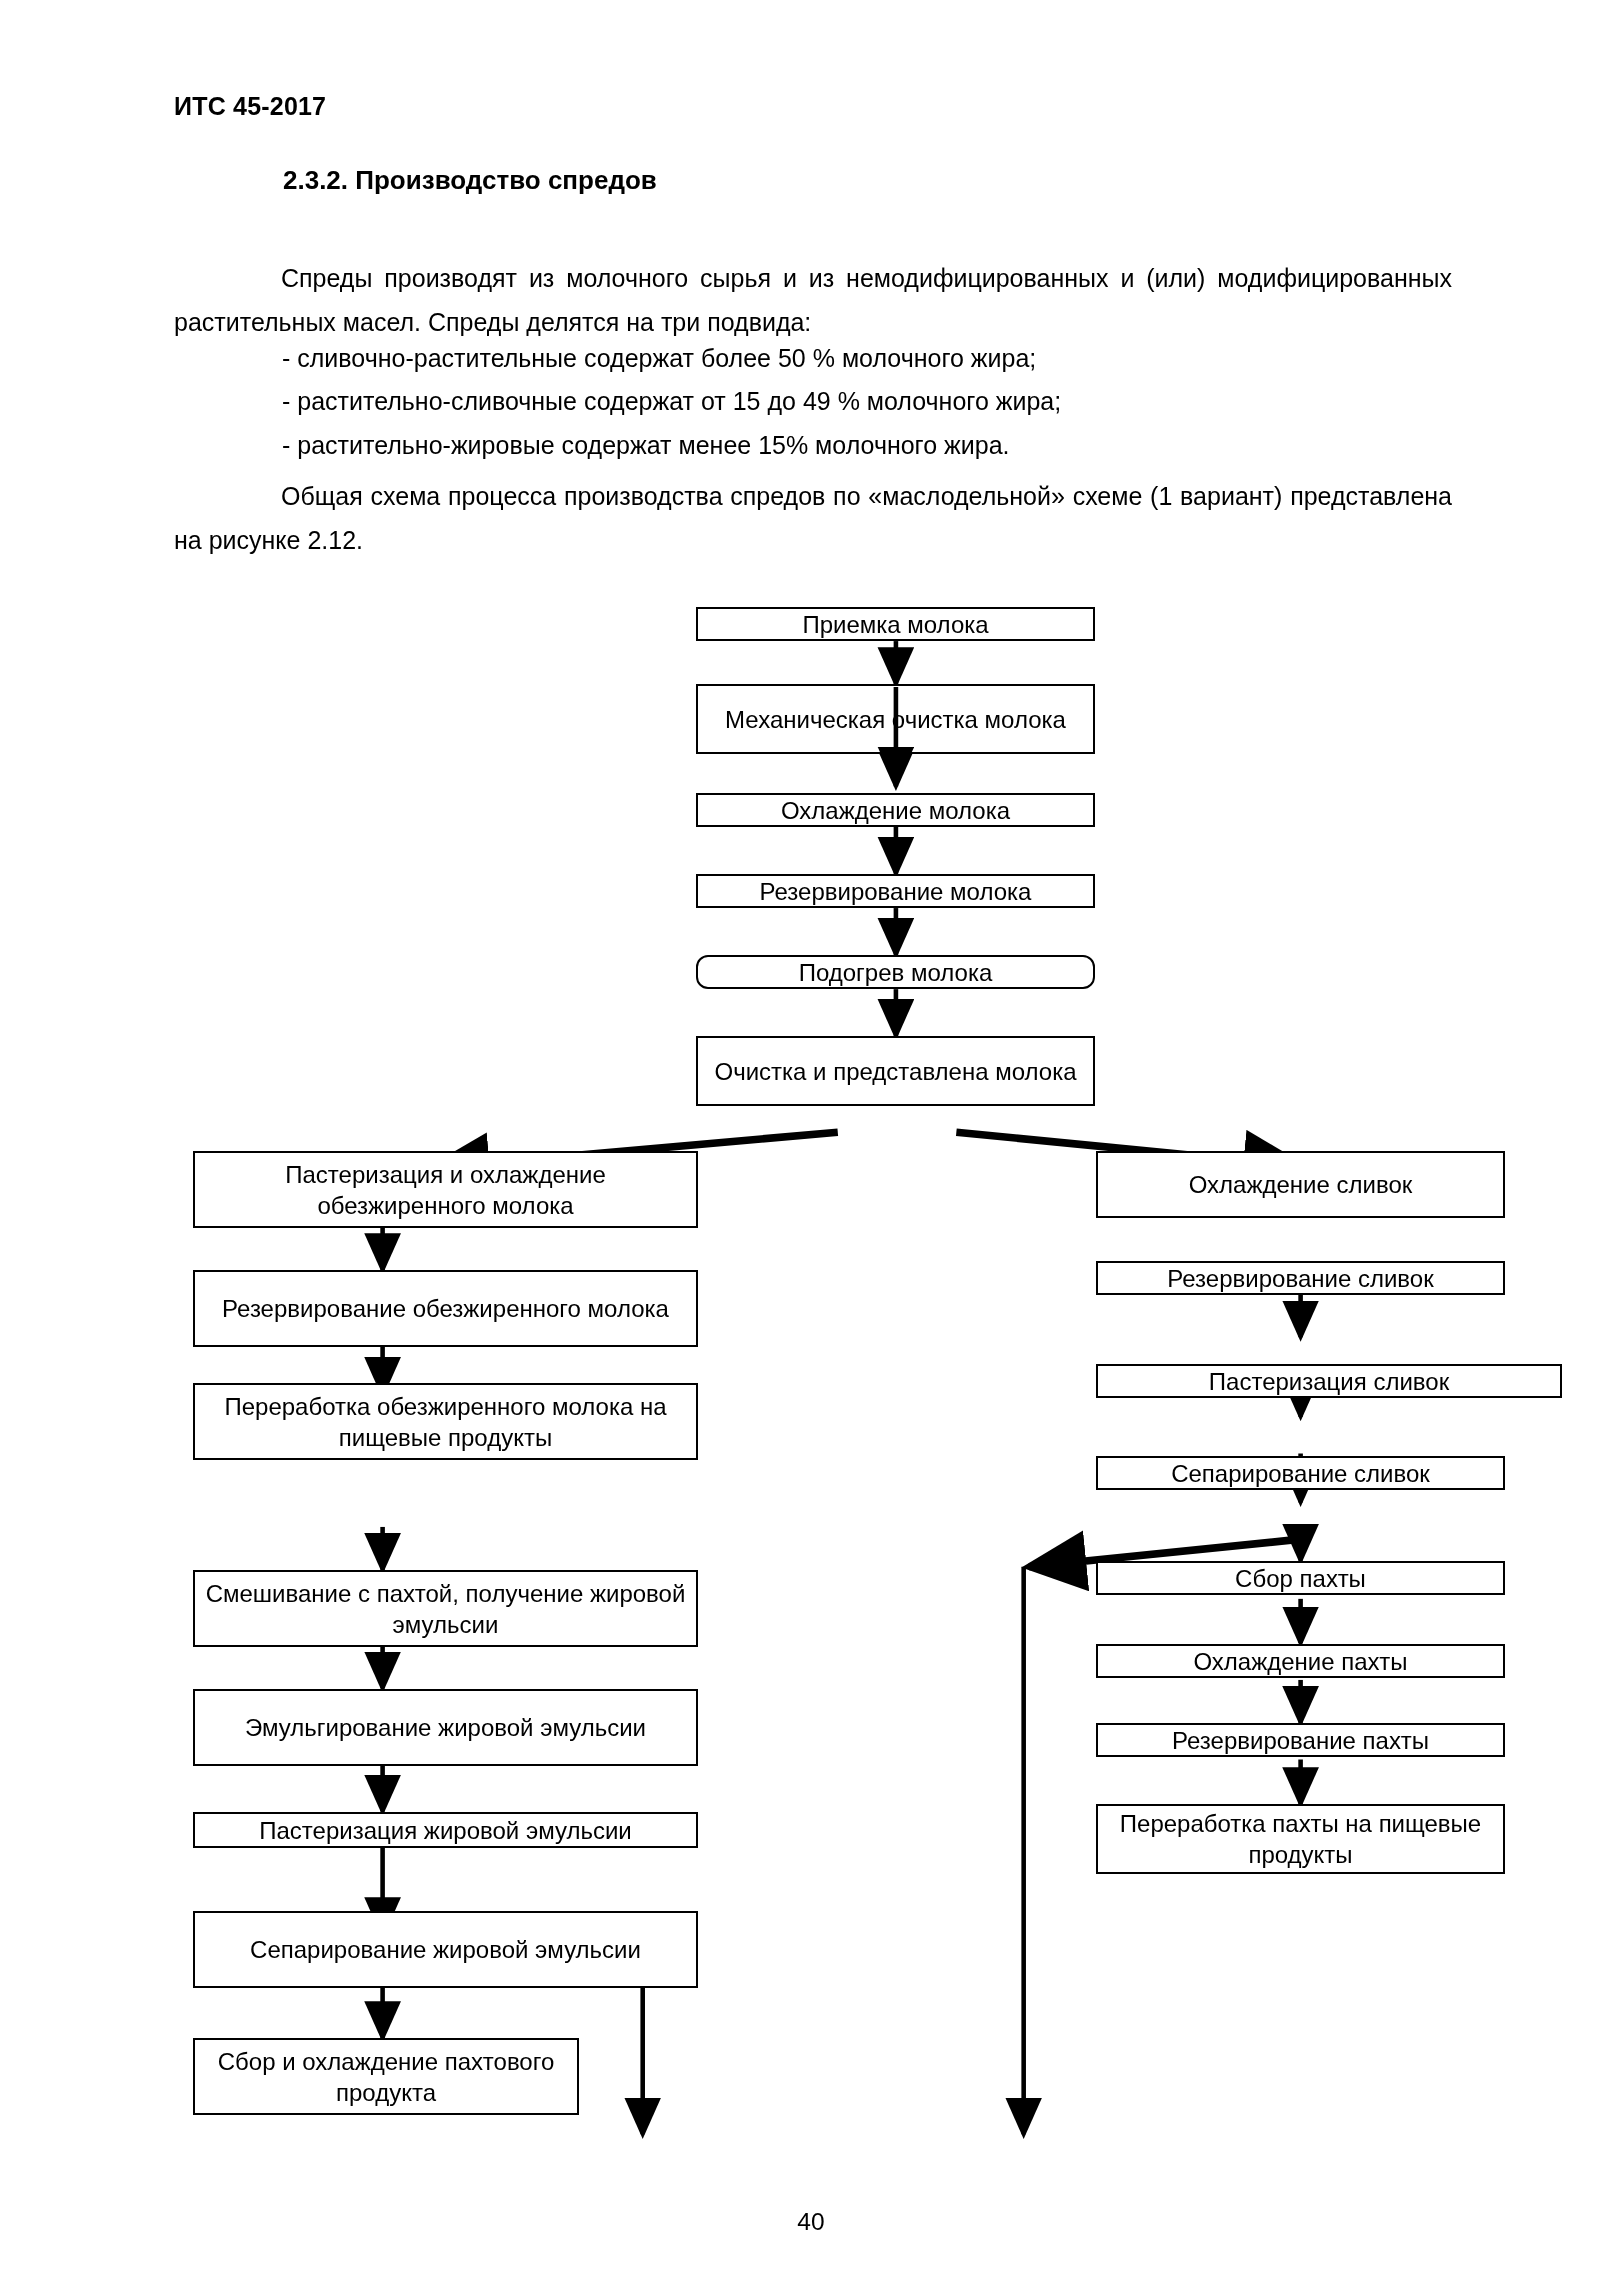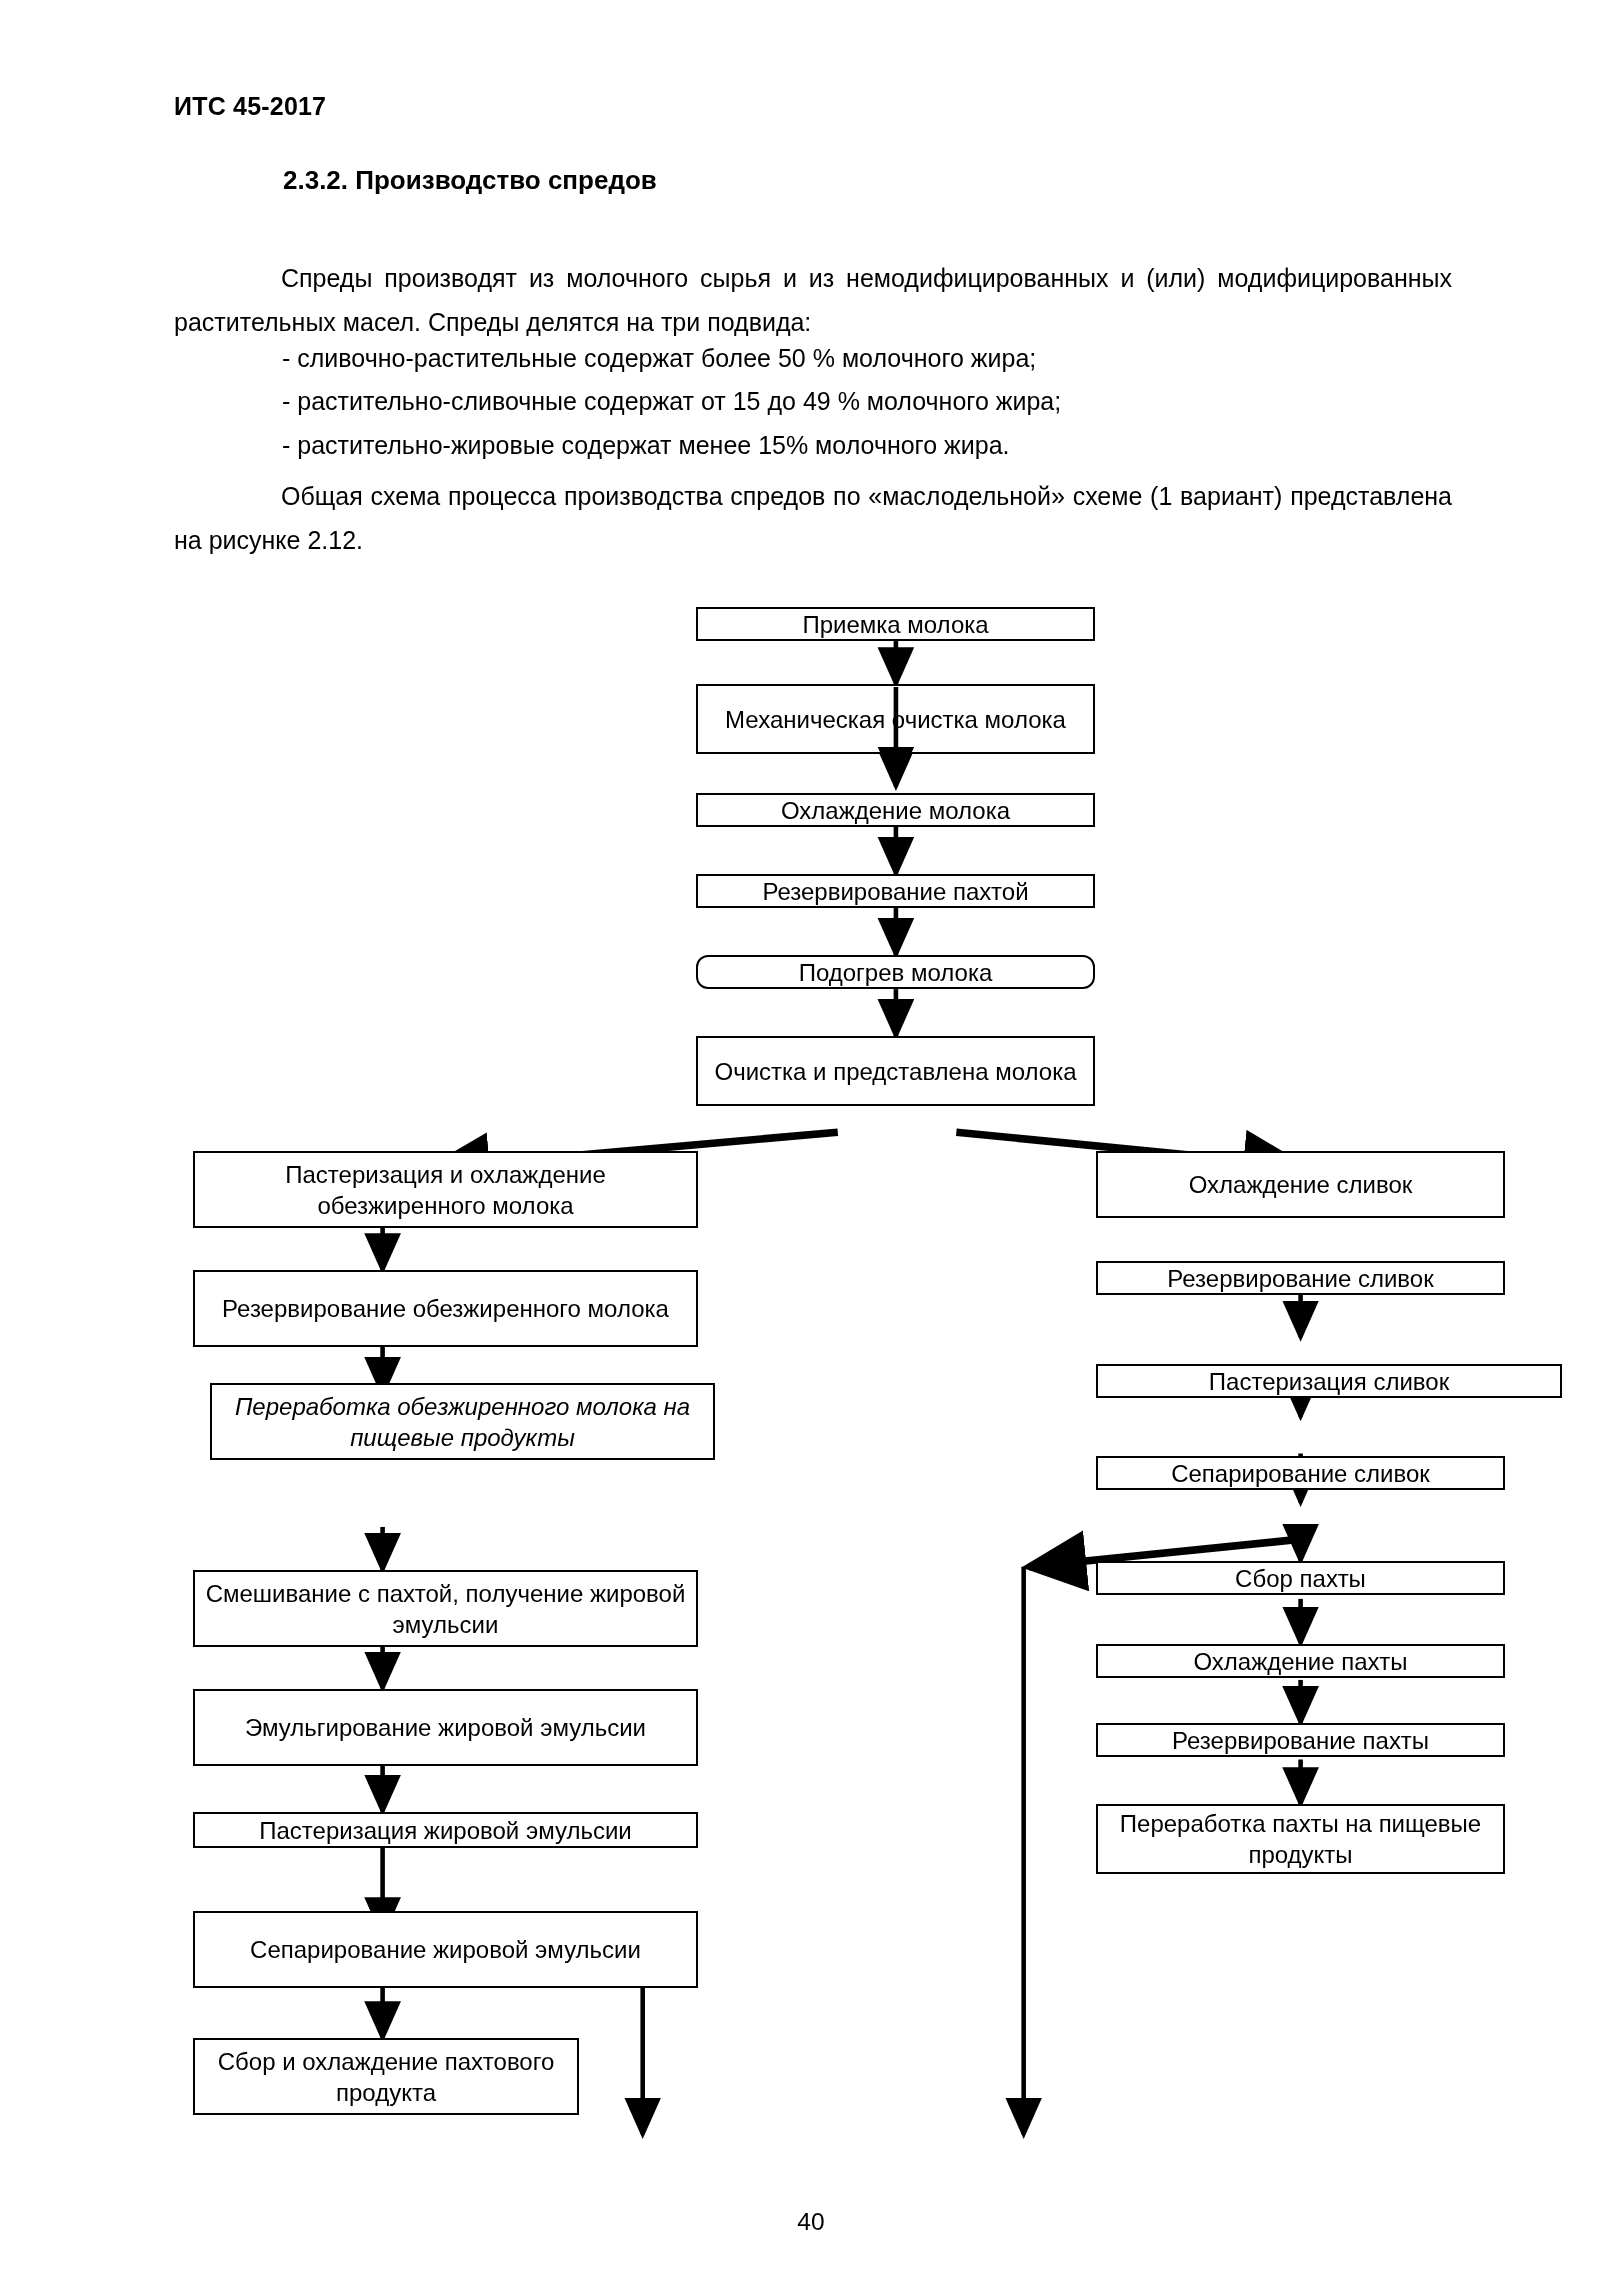--- a/index.html
+++ b/index.html
@@ -182,40 +182,40 @@
 
     <div class="node" style="left:696px; top:684px; width:399px; height:70px;">
       <span>Механическая очистка молока</span>
     </div>
 
     <div class="node" style="left:696px; top:793px; width:399px; height:34px;">
       <span>Охлаждение молока</span>
     </div>
 
     <div class="node" style="left:696px; top:874px; width:399px; height:34px;">
-      <span>Резервирование пахтой</span>
+      <span>Резервирование молока</span>
     </div>
 
     <div class="node" style="left:696px; top:955px; width:399px; height:34px;border-radius:12px;">
       <span>Подогрев молока</span>
     </div>
 
     <div class="node" style="left:696px; top:1036px; width:399px; height:70px;">
       <span>Очистка и представлена молока</span>
     </div>
 
     <div class="node" style="left:193px; top:1151px; width:505px; height:77px;">
       <span>Пастеризация и охлаждение обезжиренного молока</span>
     </div>
 
     <div class="node" style="left:193px; top:1270px; width:505px; height:77px;">
       <span>Резервирование обезжиренного молока</span>
     </div>
 
-    <div class="node" style="left:210px; top:1383px; width:505px; height:77px;font-style:italic;">
+    <div class="node" style="left:193px; top:1383px; width:505px; height:77px;">
       <span>Переработка обезжиренного молока на пищевые продукты</span>
     </div>
 
 
     <div class="node" style="left:193px; top:1570px; width:505px; height:77px;">
       <span>Смешивание с пахтой, получение жировой эмульсии</span>
     </div>
 
     <div class="node" style="left:193px; top:1689px; width:505px; height:77px;">
       <span>Эмульгирование жировой эмульсии</span>

